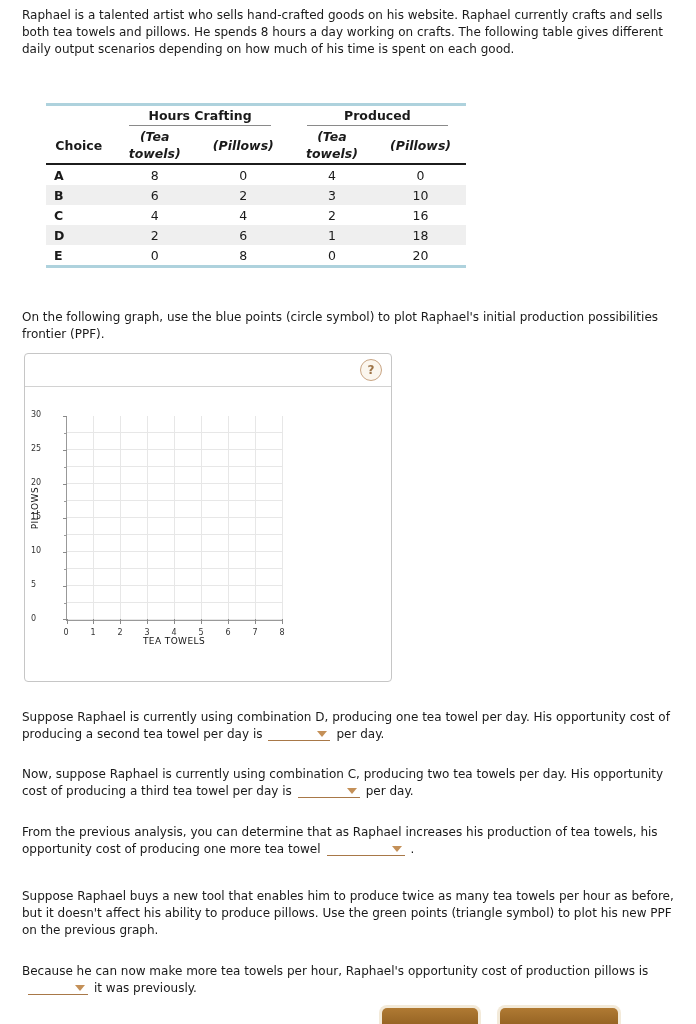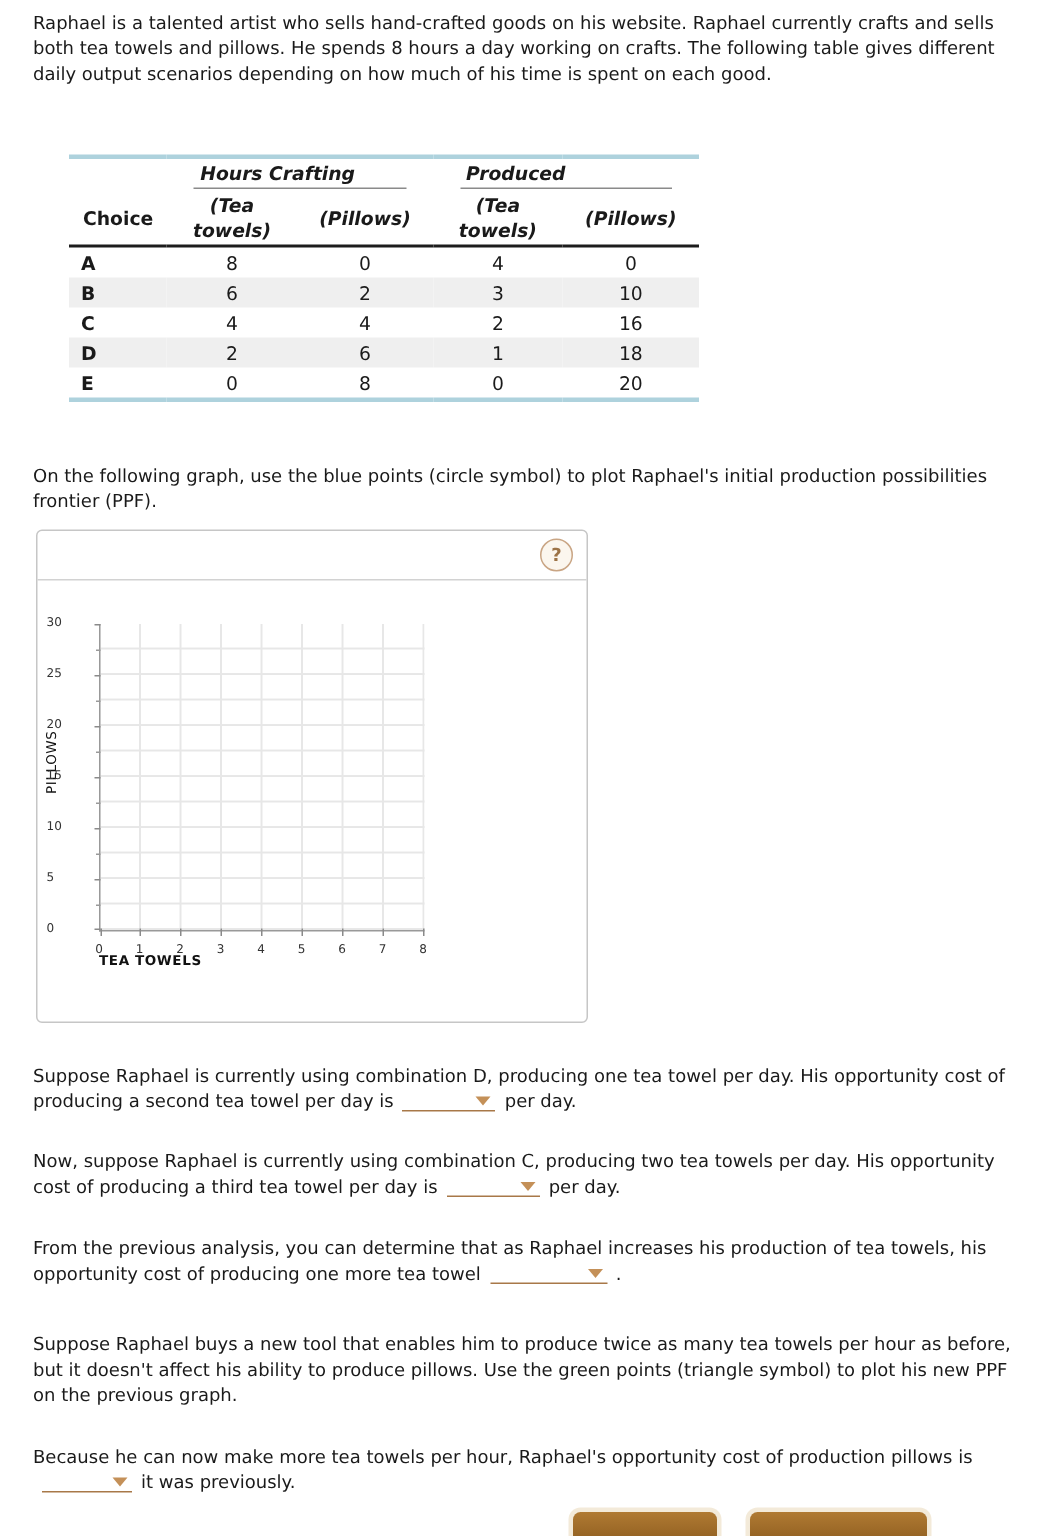--- a/index.html
+++ b/index.html
@@ -14,21 +14,21 @@
   .italic{}
 
   
   table.out{
     border-collapse:collapse;
     border-top:3px solid #aed2dd;border-bottom:3px solid #aed2dd;
     font-size:12.5px;
   }
   table.out th,table.out td{padding:1px 8px;height:18px;}
   th.grp span{display:block;border-bottom:1px solid #8a8a8a;padding:0 4px 1px 4px;margin:0 10px;
-    font-weight:bold;text-align:left;font-style:italic;}
+    font-weight:bold;text-align:center;}
   tr.subhead th{font-weight:bold;font-style:italic;text-align:center;border-bottom:2px solid #1c1c1c;}
   tr.subhead th.choice{font-style:normal;text-align:center;}
   td.choice{font-weight:bold;text-align:left;width:52px;}
   td.val{text-align:center;width:88px;}
   tr.alt{background:#efefef;}
 
   
   .panel{
     position:absolute;left:24px;top:353px;width:368px;height:329px;
     background:#fff;border:1px solid #c6c6c6;border-radius:4px;box-sizing:border-box;
@@ -50,21 +50,21 @@
   }
   .xtick{position:absolute;bottom:-4px;width:1px;height:5px;background:#8a8a8a;}
   .ytick{position:absolute;left:-4px;width:4px;height:1px;background:#8a8a8a;}
   .ytickm{position:absolute;left:-3px;width:3px;height:1px;background:#9a9a9a;}
   .xlab{position:absolute;width:20px;text-align:center;font-size:8px;color:#333;top:237px;}
   .ylab{position:absolute;left:6px;width:26px;font-size:8px;color:#333;}
   .yaxis-title{
     position:absolute;left:2px;top:100px;writing-mode:vertical-rl;transform:rotate(180deg);
     font-size:9px;color:#111;letter-spacing:.4px;
   }
-  .xaxis-title{position:absolute;left:41px;top:246px;width:216px;font-size:9px;color:#111;letter-spacing:.4px;font-weight:bold;}
+  .xaxis-title{position:absolute;left:41px;top:246px;width:216px;text-align:center;font-size:9px;color:#111;letter-spacing:.4px;}
   .legend{position:absolute;left:278px;top:34px;width:76px;text-align:center;}
   .leg-marker{display:block;margin:0 auto;cursor:pointer;}
   .leg-label{display:block;font-size:9.5px;color:#222;margin:10px 0 12px 0;}
 
   
   .dd{
     display:inline-block;position:relative;height:14px;vertical-align:-3px;
     border-bottom:1.5px solid #a87848;margin:0 6px;cursor:pointer;
   }
   .dd-tri{

